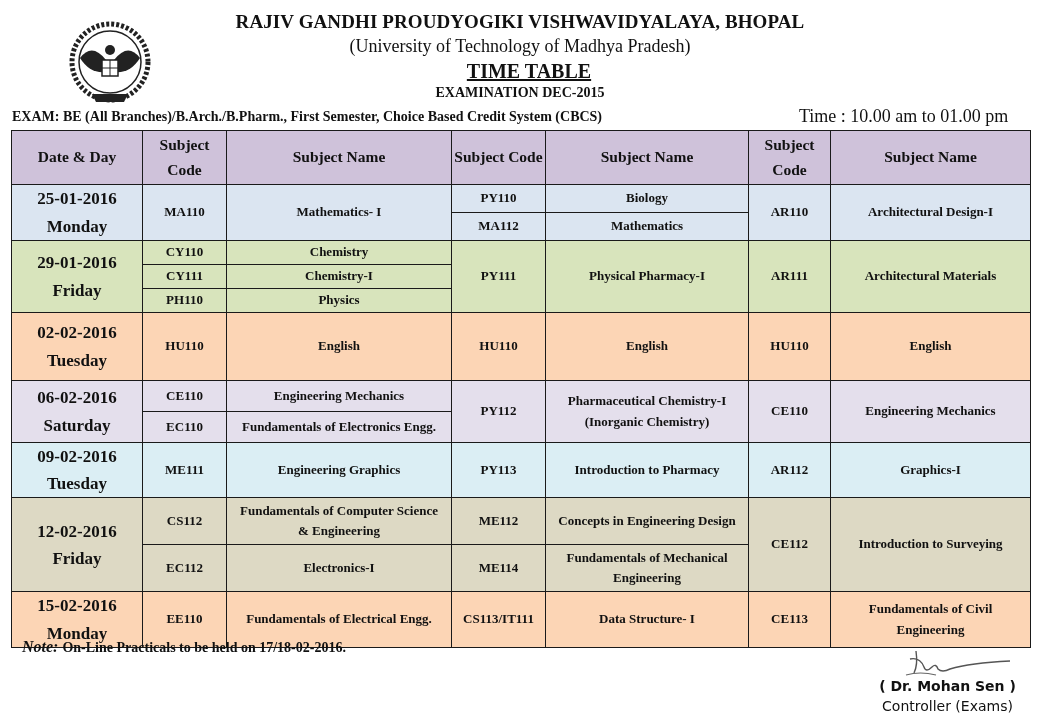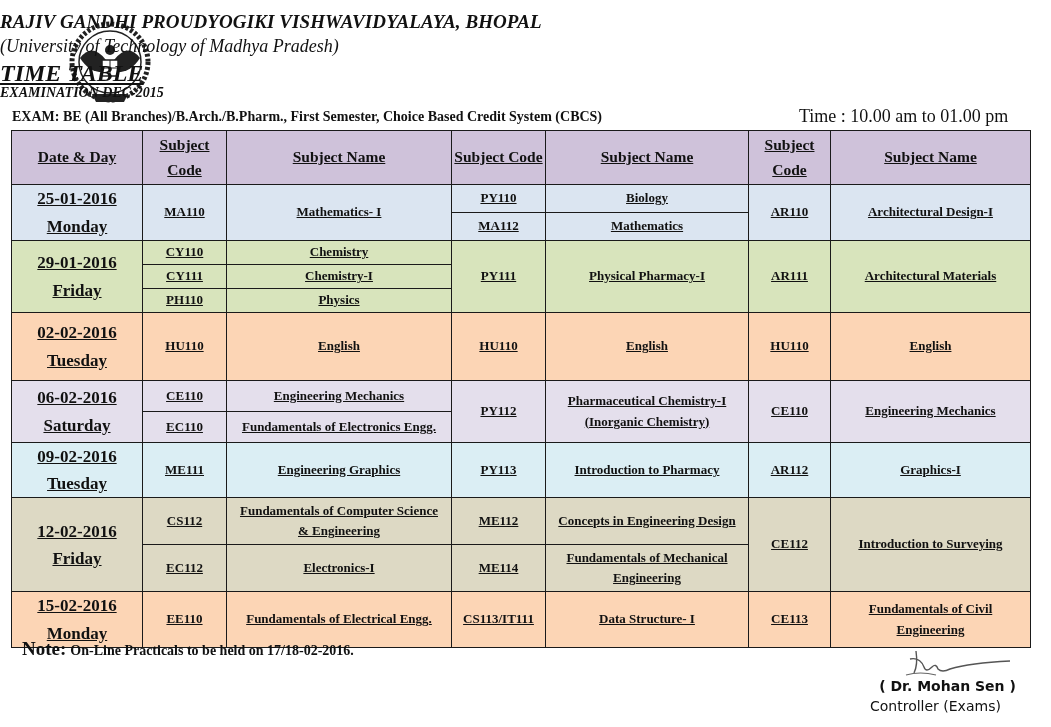--- a/index.html
+++ b/index.html
@@ -1,49 +1,49 @@
 <!DOCTYPE html>
 <html><head>
 <meta charset="utf-8">
 <style>
   html, body { margin:0; padding:0; background:#ffffff; }
   body { width:1051px; height:727px; position:relative; overflow:hidden;
          font-family:"Liberation Serif", "DejaVu Serif", serif; color:#111; }
   .logo { position:absolute; left:62px; top:20px; width:96px; height:90px; }
-  .hdr { position:absolute; left:0; width:1051px; text-align:left; font-weight:bold;font-style:italic; }
+  .hdr { position:absolute; left:0; width:1051px; text-align:center; font-weight:bold; }
   .title1 { top:11px; left:0; width:1040px; font-size:19px; letter-spacing:0.1px; }
   .title2 { top:36px; left:0; width:1040px; font-size:18px; font-weight:normal; }
-  .title3 { top:60px; left:0; width:1040px; font-size:24px; text-decoration:underline; }
+  .title3 { top:60px; left:0; width:1040px; font-size:20px; text-decoration:underline;padding-left:9px; }
   .title4 { top:85px; left:0; width:1040px; font-size:14px; }
   .examline { position:absolute; left:12px; top:109px; font-size:14px; font-weight:bold; }
   .timeline { position:absolute; left:799px; top:106px; font-size:18px; font-weight:normal; }
 
   table.tt { position:absolute; left:11px; top:130px; border-collapse:collapse;
-             table-layout:fixed; width:1019px;text-decoration:underline; }
+             table-layout:fixed; width:1019px; }
   table.tt td, table.tt th { border:1.3px solid #1a1a1a; text-align:center; vertical-align:middle;
              font-weight:bold; padding:0 2px; line-height:1.6; }
   table.tt th { background:#cfc2da; font-size:15.5px; height:53px; line-height:1.55; }
   td.date { font-size:17px; line-height:1.75; }
   td.code { font-size:13px; }
   td.name { font-size:13px; line-height:1.7; }
   .r1 td { background:#dbe5f1; }
   .r2 td { background:#d8e4bc; }
   .r3 td { background:#fcd5b5; }
   .r4 td { background:#e4dfec; }
   .r5 td { background:#dbeef4; }
   .r6 td { background:#ddd9c4; }
   .r7 td { background:#fcd5b5; }
 
   .note { position:absolute; left:22px; top:638px; font-weight:bold; }
-  .note .lbl { font-size:19px; }
+  .note .lbl { font-size:16px;font-style:italic; }
   .note .txt { font-size:14px; }
   .sig { position:absolute; left:880px; top:645px; width:136px; height:36px; }
   .signame { position:absolute; left:870px; top:678px; width:155px; text-align:center;
              font-family:"DejaVu Sans", sans-serif; font-weight:bold; font-size:14px; }
-  .sigrole { position:absolute; left:870px; top:698px; width:155px; text-align:left;
+  .sigrole { position:absolute; left:870px; top:698px; width:155px; text-align:center;
              font-family:"DejaVu Sans", sans-serif; font-size:14px; }
 </style>
 </head>
 <body>
 
 <svg class="logo" viewBox="0 0 96 90">
   <circle cx="48" cy="42" r="38" fill="none" stroke="#222" stroke-width="5" stroke-dasharray="3 2"></circle>
   <circle cx="48" cy="42" r="31" fill="#fff" stroke="#222" stroke-width="1.5"></circle>
   <path d="M18 38 Q30 22 44 40 L44 52 Q28 54 18 38Z" fill="#222"></path>
   <path d="M78 38 Q66 22 52 40 L52 52 Q68 54 78 38Z" fill="#222"></path>

